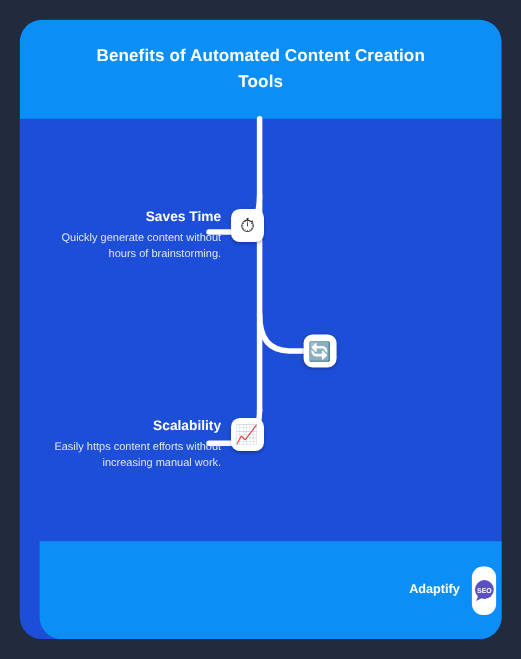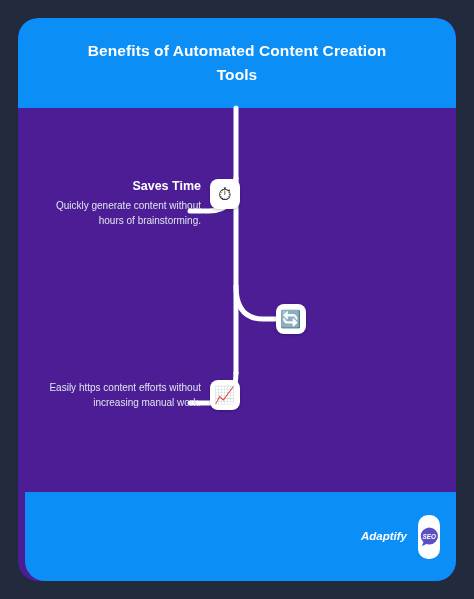--- a/index.html
+++ b/index.html
@@ -14,21 +14,21 @@
     font-family: "Liberation Sans", sans-serif;
     -webkit-font-smoothing: antialiased;
   }
 
   #canvas {
     position: absolute;
     left: 18px;
     top: 18px;
     width: 438px;
     height: 563px;
-    background: #4c1d95;
+    background: #1d4ed8;
     border-radius: 20px;
     overflow: hidden;
   }
 
   
   #header {
     position: absolute;
     left: 0;
     top: 0;
     width: 438px;
@@ -109,39 +109,38 @@
     line-height: 1.2;
   }
   .node-desc {
     color: #dfe5ee;
     font-size: 10px;
     line-height: 1.52;
     margin: 0;
   }
 
   
-  #node-saves-time   { left: 10px;  top: 161px; width: 212px; }
+  #node-saves-time   { left: 10px;  top: 172px; width: 212px; }
   #node-consistency  { left: 258px; top: 286px; width: 170px; }
   #node-scalability  { left: 10px;  top: 362px; width: 212px; }
 
   
   #footer {
     position: absolute;
-    left: 7px;
+    left: 18px;
     bottom: 0;
     width: 438px;
     height: 89px;
     background: #0b8ff7;
     border-radius: 0 0 20px 20px;
     display: flex;
     align-items: center;
     justify-content: flex-end;
     padding-right: 23px;
     box-sizing: border-box;
-    font-style: italic;
   }
   #footer-text {
     text-align: right;
     margin-right: 11px;
   }
   #footer-brand {
     color: #ffffff;
     font-size: 11.5px;
     font-weight: bold;
     line-height: 1.35;
@@ -201,20 +200,21 @@
   <div class="node node-right" id="node-consistency">
     <div class="icon-box">
       <span class="icon-glyph">🔄</span>
     </div>
     <div class="node-text-right">
     </div>
   </div>
 
   <div class="node node-left" id="node-scalability">
     <div class="node-text-left">
+      <div class="node-title">Scalability</div>
       <div class="node-desc">Easily https content efforts without increasing manual work.</div>
     </div>
     <div class="icon-box">
       <span class="icon-glyph">📈</span>
     </div>
   </div>
 
   <div id="footer">
     <div id="footer-text">
       <div id="footer-brand">Adaptify</div>

